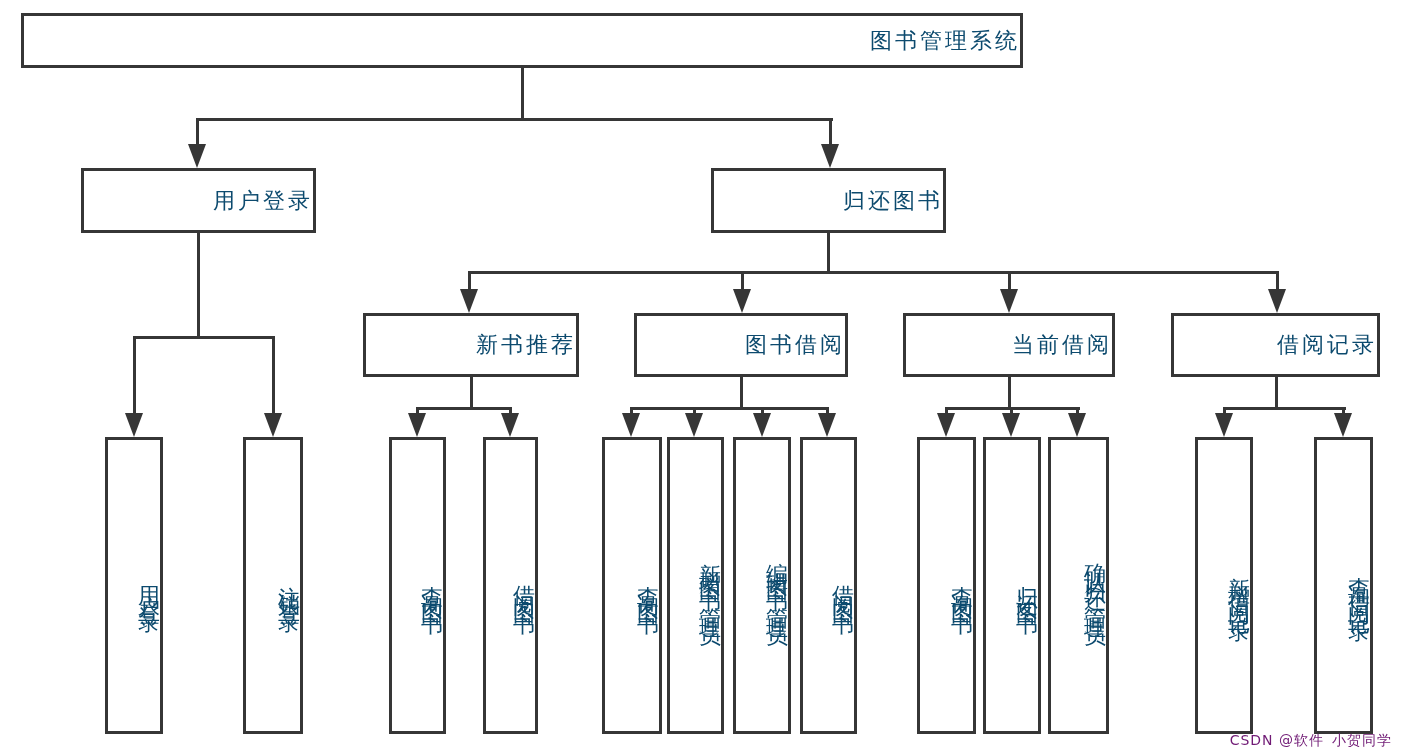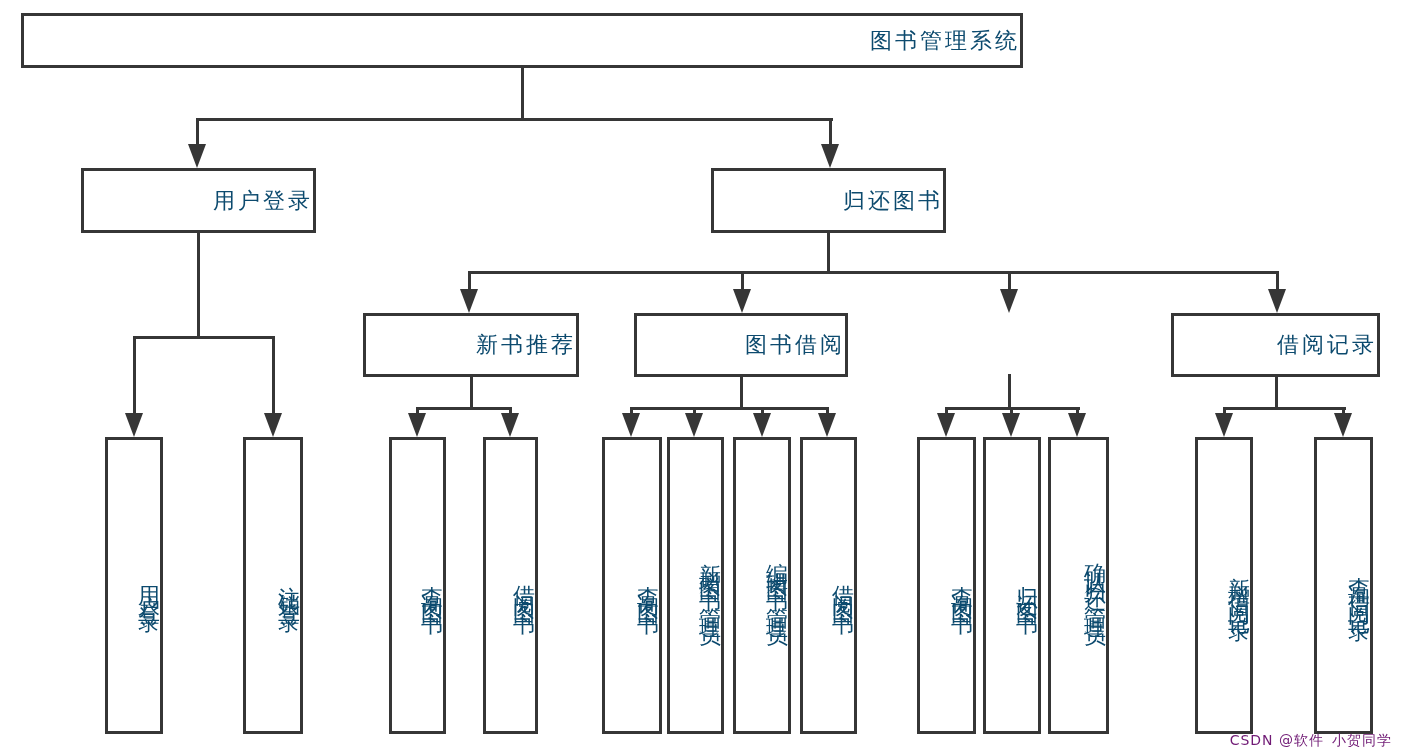--- a/index.html
+++ b/index.html
@@ -67,20 +67,23 @@
   <div class="arrow" style="left:460px;top:289px;"></div>
   <div class="arrow" style="left:733px;top:289px;"></div>
   <div class="arrow" style="left:1000px;top:289px;"></div>
   <div class="arrow" style="left:1268px;top:289px;"></div>
 
   <div class="node" style="left:634px;top:313px;width:214px;height:64px;">
     <span>图书借阅</span>
   </div>
   <div class="node" style="left:363px;top:313px;width:216px;height:64px;">
     <span>新书推荐</span>
+  </div>
+  <div class="node" style="left:903px;top:313px;width:212px;height:64px;">
+    <span>当前借阅</span>
   </div>
   <div class="node" style="left:1171px;top:313px;width:209px;height:64px;">
     <span>借阅记录</span>
   </div>
 
   <div class="vline" style="left:470px;top:374px;height:35px;"></div>
   <div class="hline" style="left:416px;top:407px;width:96px;"></div>
   <div class="vline" style="left:416px;top:409px;height:8px;"></div>
   <div class="vline" style="left:509px;top:409px;height:8px;"></div>
   <div class="arrow" style="left:408px;top:413px;"></div>

